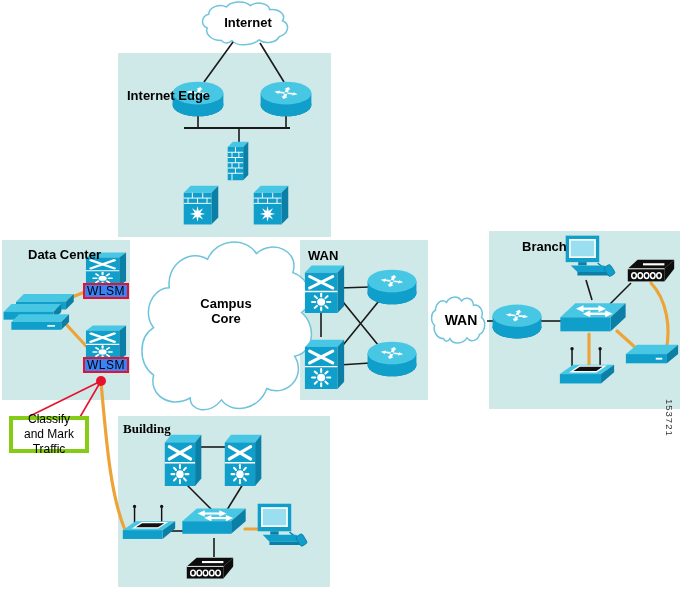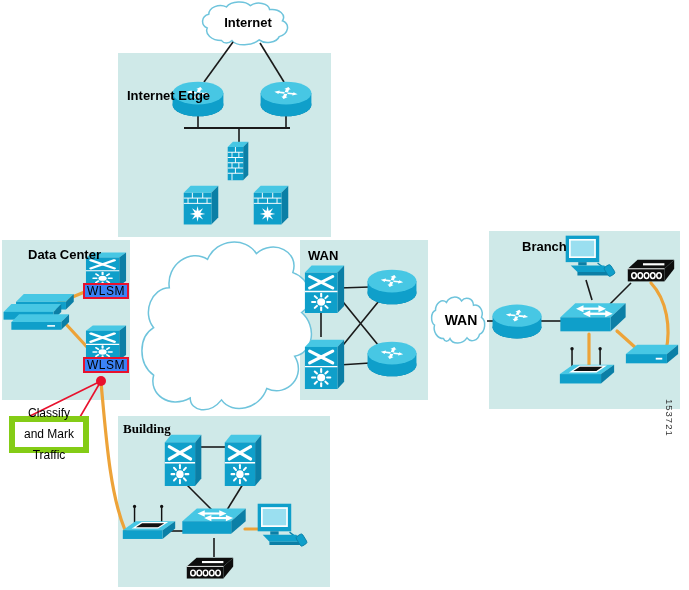--- a/index.html
+++ b/index.html
@@ -11,22 +11,22 @@
   .section-label{position:absolute;font-size:13px;font-weight:bold;white-space:nowrap;z-index:6;}
   .overlay{position:absolute;left:0;top:0;z-index:3;pointer-events:none;}
   .dev{position:absolute;z-index:4;}
   .cloud-label{position:absolute;z-index:6;font-weight:bold;text-align:center;line-height:15px;}
   .wlsm{
     position:absolute;z-index:5;background:#3b82f6;border:2px solid #e8112d;
     font-size:12px;display:flex;align-items:center;justify-content:center;
     box-sizing:border-box;letter-spacing:0.5px;
   }
   .callout{
-    position:absolute;z-index:6;background:#ffffff;border:6px solid #84cc16;
-    font-size:12px;line-height:21px;text-align:center;box-sizing:border-box;
+    position:absolute;z-index:6;background:#ffffff;border:4px solid #84cc16;
+    font-size:12px;line-height:15px;text-align:center;box-sizing:border-box;
     display:flex;align-items:center;justify-content:center;padding:4px;
   }
   .fig-num{
     position:absolute;z-index:6;font-size:9.5px;color:#333;letter-spacing:1px;
     transform:rotate(90deg);transform-origin:0 0;white-space:nowrap;
   }
 </style>
 </head>
 <body>
 
@@ -321,20 +321,21 @@
       <use href="#sym-phone"></use>
     </svg>
 
   <div class="section-label" style="left:127px;top:60px;margin-top:28px;">Internet Edge</div>
   <div class="section-label" style="left:8px;top:247px;padding-left:20px;">Data Center</div>
   <div class="section-label" style="left:308px;top:248px;">WAN</div>
   <div class="section-label" style="left:522px;top:239px;">Branch</div>
   <div class="section-label" style="left:123px;top:421px;font-family:Liberation Serif, serif;">Building</div>
 
   <div class="cloud-label" style="left:200px;top:15px;width:96px;font-size:13px;">Internet</div>
+  <div class="cloud-label" style="left:195px;top:296px;width:62px;font-size:13px;">Campus Core</div>
   <div class="cloud-label" style="left:432px;top:313px;width:58px;font-size:14px;">WAN</div>
 
   <div class="wlsm" style="left:83px;top:283px;width:46px;height:16px;">WLSM</div>
   <div class="wlsm" style="left:83px;top:357px;width:46px;height:16px;">WLSM</div>
 
   <div class="callout" style="left:9px;top:416px;width:80px;height:37px;">Classify and Mark Traffic</div>
 
   <div class="fig-num" style="left:675px;top:399px;">153721</div>
 
 </div>

